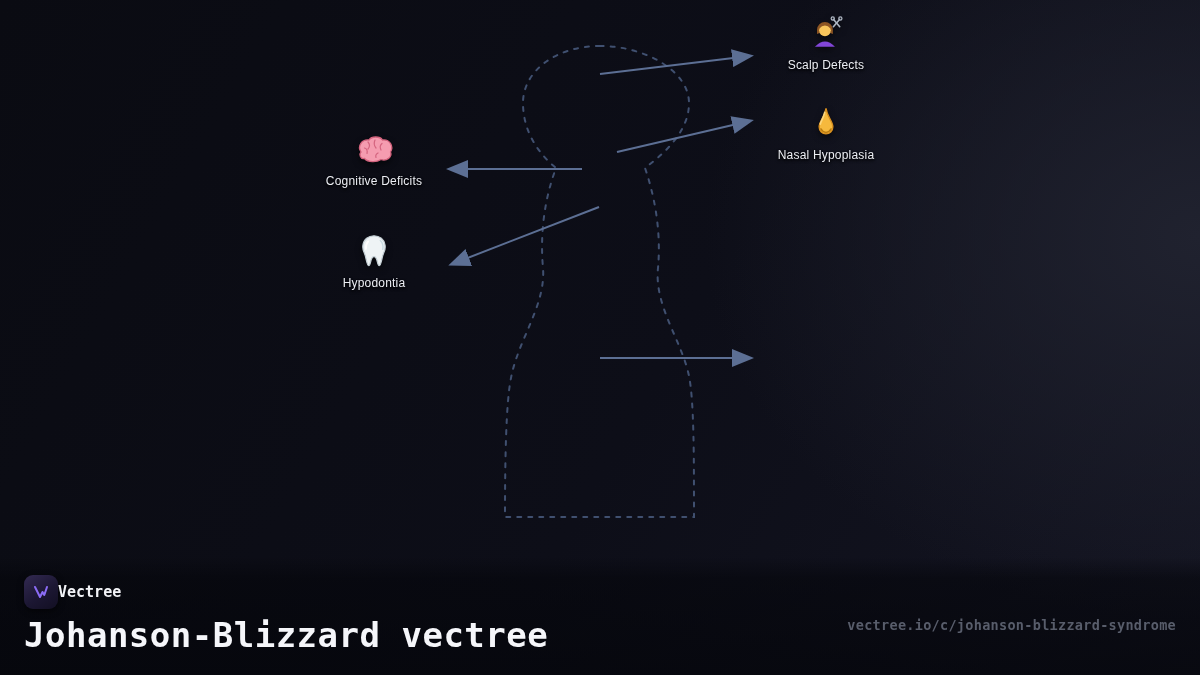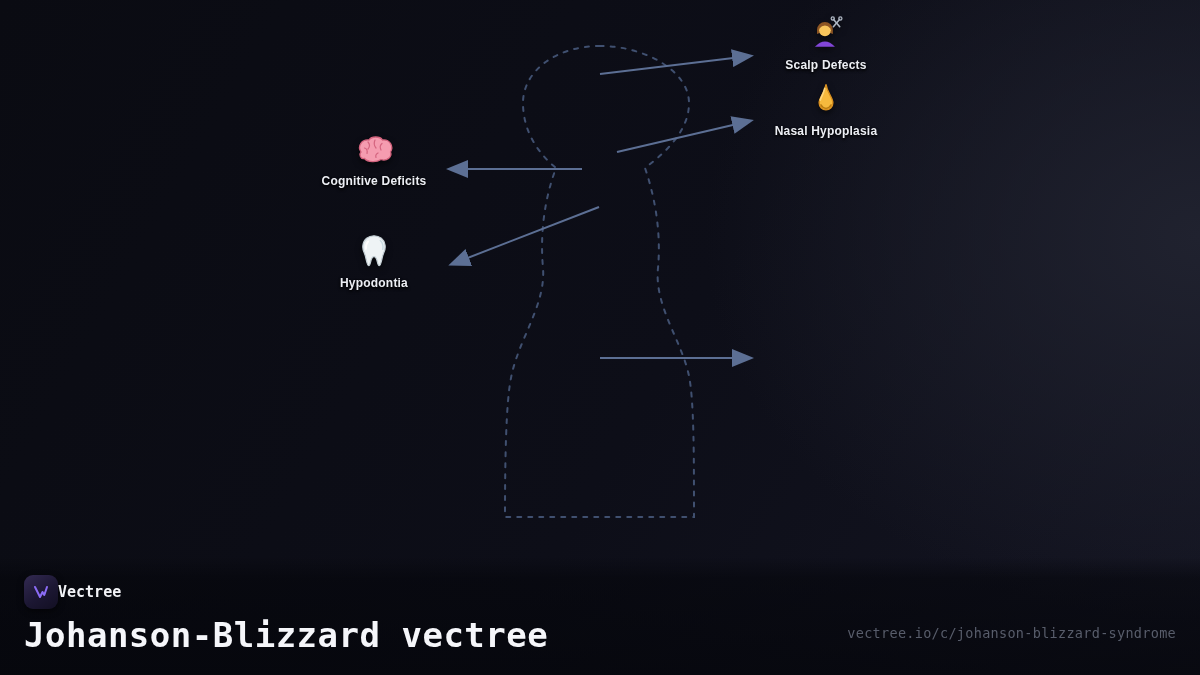--- a/index.html
+++ b/index.html
@@ -8,21 +8,21 @@
     background:
       radial-gradient(900px 700px at 100% 35%, #20222f 0%, rgba(32,34,47,0) 55%),
       linear-gradient(120deg,#0a0b12 0%,#0d0e18 55%,#141522 100%);
     font-family:"Liberation Sans", sans-serif;
   }
   .diagram-svg{position:absolute;left:0;top:0;}
   .node{position:absolute;width:180px;margin-left:-90px;text-align:center;}
   .node .icon{font-size:34px;line-height:1;display:block;height:40px;}
   .node .icon svg{display:block;margin:0 auto;filter:drop-shadow(0 3px 3px rgba(0,0,0,.55));}
   .node .label{
-    display:block;margin-top:4px;font-size:12px;font-weight:700;color:#eceef4;
+    display:block;margin-top:4px;font-size:12px;font-weight:400;color:#eceef4;
     text-shadow:0 2px 3px rgba(0,0,0,.9), 0 0 2px rgba(0,0,0,.8);
     letter-spacing:.2px;
   }
   .footer{
     position:absolute;left:0;right:0;bottom:0;height:118px;
     background:linear-gradient(180deg, rgba(4,5,10,.0) 0%, rgba(4,5,10,.55) 18%, rgba(4,5,10,.72) 100%);
   }
   .brand-row{position:absolute;left:24px;top:18px;display:flex;align-items:center;}
   .logo{
     width:34px;height:34px;border-radius:9px;
@@ -32,22 +32,22 @@
   }
   .brand-name{
     font-family:"DejaVu Sans Mono", monospace;font-weight:700;font-size:15px;color:#f2f3f7;
   }
   .page-title{
     position:absolute;left:24px;bottom:20px;
     font-family:"DejaVu Sans Mono", monospace;font-weight:700;font-size:34px;color:#f5f6fa;
     letter-spacing:.5px;white-space:nowrap;
   }
   .page-url{
-    position:absolute;right:24px;bottom:34px;
-    font-family:"DejaVu Sans Mono", monospace;font-size:13.5px;color:#585d6b;letter-spacing:.3px;
+    position:absolute;right:24px;bottom:42px;
+    font-family:"DejaVu Sans Mono", monospace;font-size:13.5px;color:#585d6b;letter-spacing:.3px;font-weight:bold;
   }
 </style>
 </head>
 <body>
 
 <div class="canvas">
 
   <svg class="diagram-svg" width="1200" height="675" viewBox="0 0 1200 675">
     <defs>
       <marker id="arrow" markerWidth="11" markerHeight="9" refX="9" refY="4.5" orient="auto">
@@ -86,21 +86,21 @@
           <line x1="25" y1="5" x2="31" y2="12"></line>
           <line x1="31" y1="5" x2="25" y2="12"></line>
         </g>
         <circle cx="24.4" cy="4.2" r="1.5" fill="none" stroke="#aeb6c2" stroke-width="1.2"></circle>
         <circle cx="31.6" cy="4.2" r="1.5" fill="none" stroke="#aeb6c2" stroke-width="1.2"></circle>
       </svg>
     </span>
     <span class="label">Scalp Defects</span>
   </div>
 
-  <div class="node" style="left:826px;top:80px;">
+  <div class="node" style="left:826px;top:104px;">
     <span class="icon">
       <svg width="38" height="38" viewBox="0 0 36 36">
         <path d="M18,4 c-1.2,8.5 -6.5,12.5 -6.5,17.5 c0,4.4 3.2,6.8 6.5,6.8 c3.3,0 6.5,-2.4 6.5,-6.8 c0,-5 -5.3,-9 -6.5,-17.5 z" fill="#f6b93d" stroke="#d98f1f" stroke-width="1.3"></path>
         <path d="M13.2,23.5 q1.8,3.2 4.8,3.4 M22.8,23.5 q-1.8,3.2 -4.8,3.4" stroke="#b97a10" stroke-width="1.3" fill="none" stroke-linecap="round"></path>
         <path d="M16.8,8 c-1,5 -3.5,8 -4.2,11" stroke="#fcd77f" stroke-width="1.6" fill="none" stroke-linecap="round"></path>
       </svg>
     </span>
     <span class="label">Nasal Hypoplasia</span>
   </div>
 

